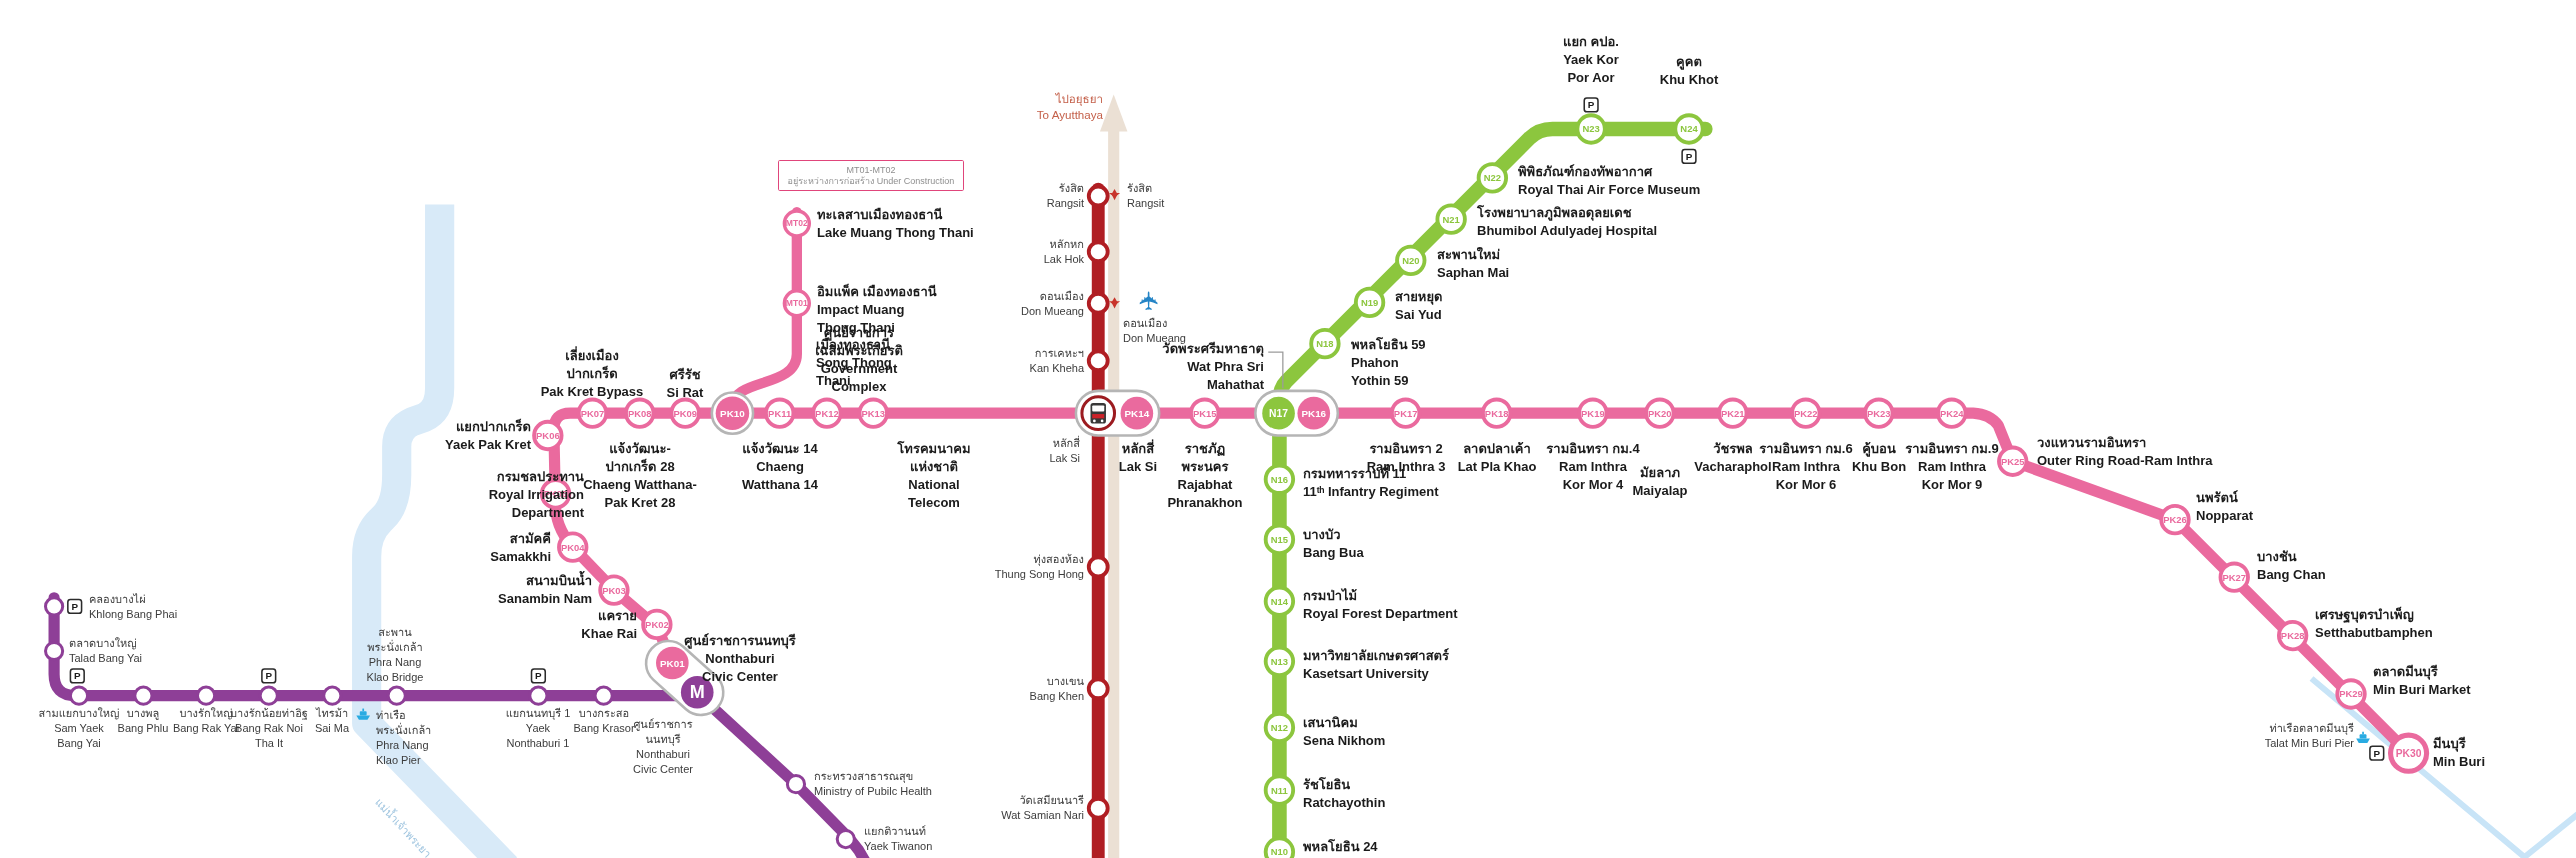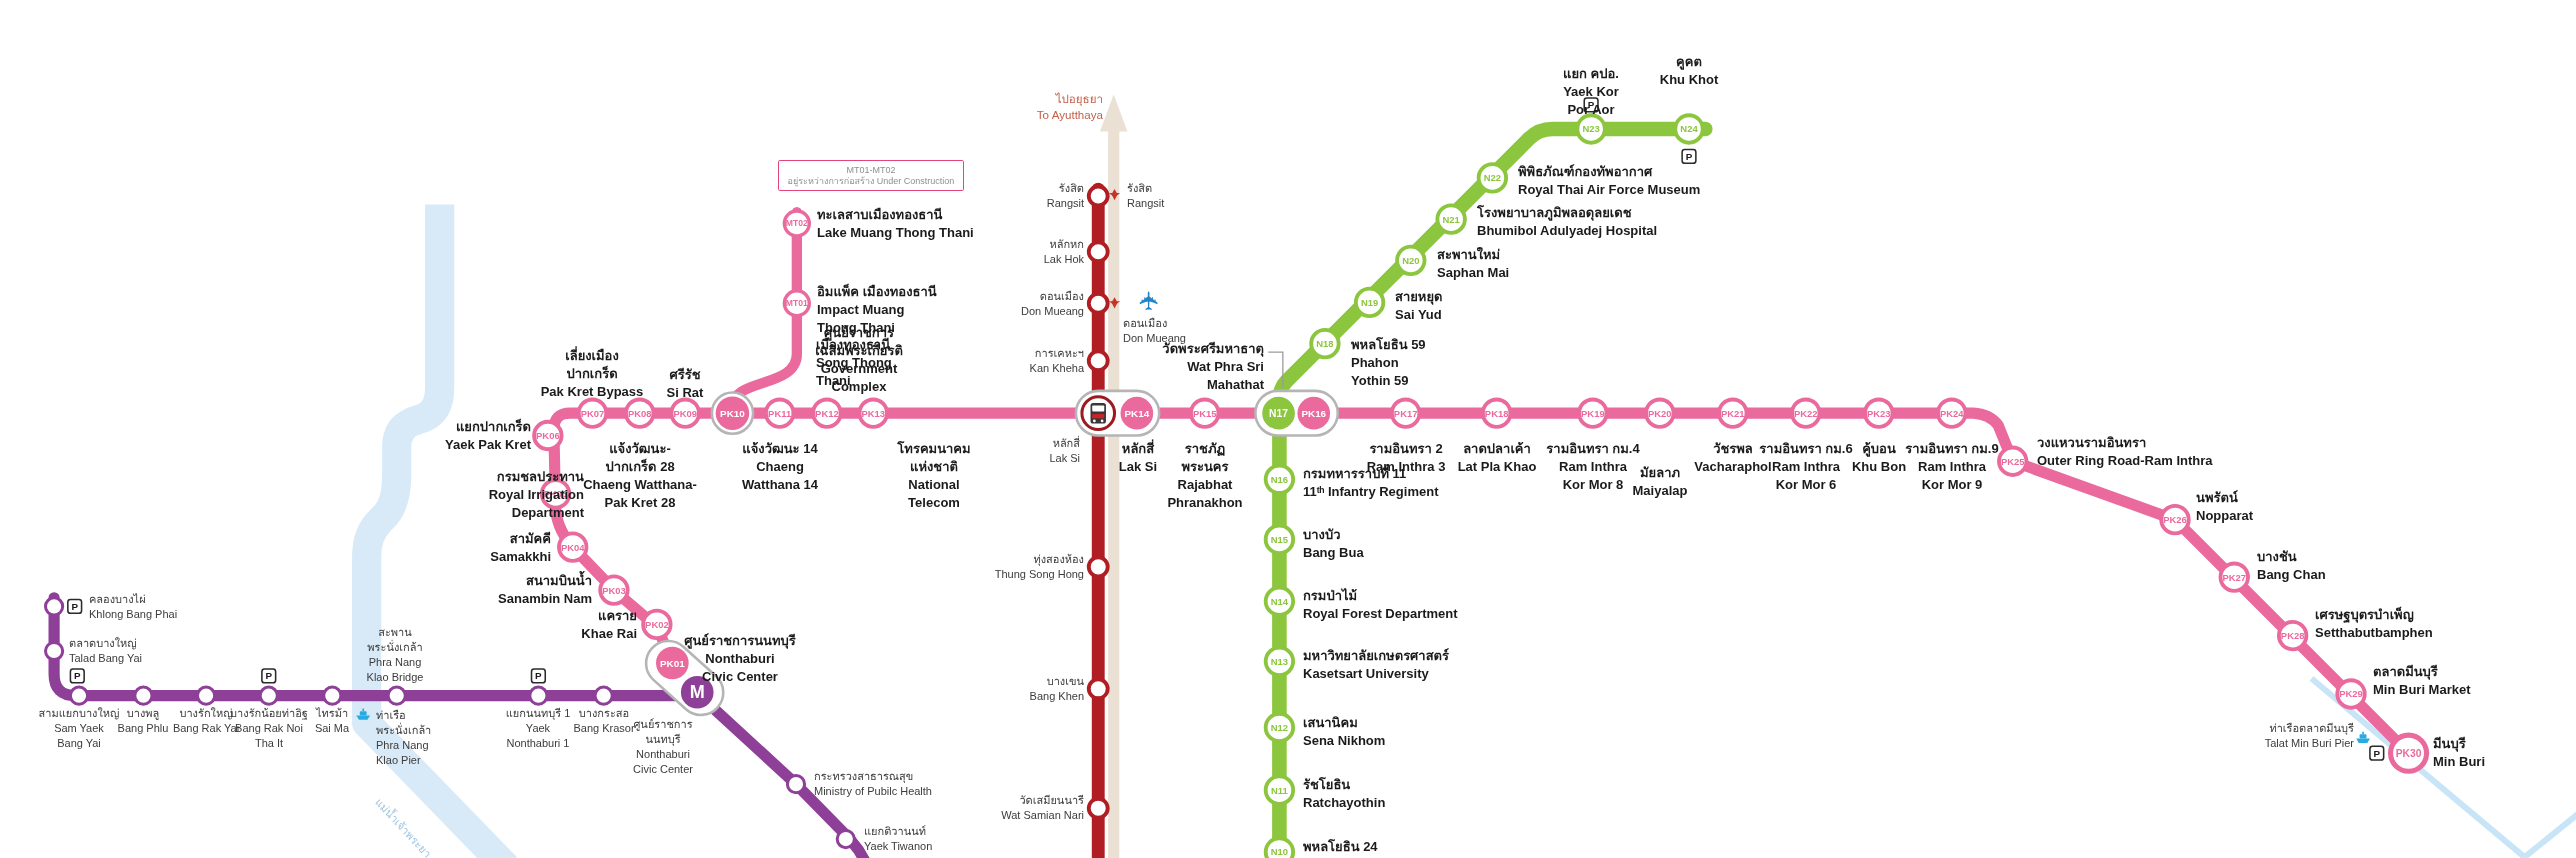--- a/index.html
+++ b/index.html
@@ -516,21 +516,21 @@
         <div>รามอินทรา 2</div>
         <div>Ram Inthra 3</div>
       </div>
       <div class="lbl c" style="transform: translateX(-50%); left: 1497px; top: 440px;">
         <div>ลาดปลาเค้า</div>
         <div>Lat Pla Khao</div>
       </div>
       <div class="lbl c" style="transform: translateX(-50%); left: 1593px; top: 440px;">
         <div>รามอินทรา กม.4</div>
         <div>Ram Inthra</div>
-        <div>Kor Mor 8</div>
+        <div>Kor Mor 4</div>
       </div>
       <div class="lbl c" style="transform: translateX(-50%); left: 1660px; top: 464px;">
         <div>มัยลาภ</div>
         <div>Maiyalap</div>
       </div>
       <div class="lbl c" style="transform: translateX(-50%); left: 1733px; top: 440px;">
         <div>วัชรพล</div>
         <div>Vacharaphol</div>
       </div>
       <div class="lbl c" style="transform: translateX(-50%); left: 1806px; top: 440px;">
@@ -593,21 +593,21 @@
         <div>Saphan Mai</div>
       </div>
       <div class="lbl l" style="left: 1477px; top: 204px;">
         <div>โรงพยาบาลภูมิพลอดุลยเดช</div>
         <div>Bhumibol Adulyadej Hospital</div>
       </div>
       <div class="lbl l" style="left: 1518px; top: 163px;">
         <div>พิพิธภัณฑ์กองทัพอากาศ</div>
         <div>Royal Thai Air Force Museum</div>
       </div>
-      <div class="lbl c" style="transform: translateX(-50%); left: 1591px; top: 33px; margin-top: 32px;">
+      <div class="lbl c" style="transform: translateX(-50%); left: 1591px; top: 33px;">
         <div>แยก คปอ.</div>
         <div>Yaek Kor</div>
         <div>Por Aor</div>
       </div>
       <div class="lbl c" style="transform: translateX(-50%); left: 1689px; top: 53px;">
         <div>คูคต</div>
         <div>Khu Khot</div>
       </div>
       <div class="lbl l" style="left: 1303px; top: 465px;">
         <div>กรมทหารราบที่ 11</div>

